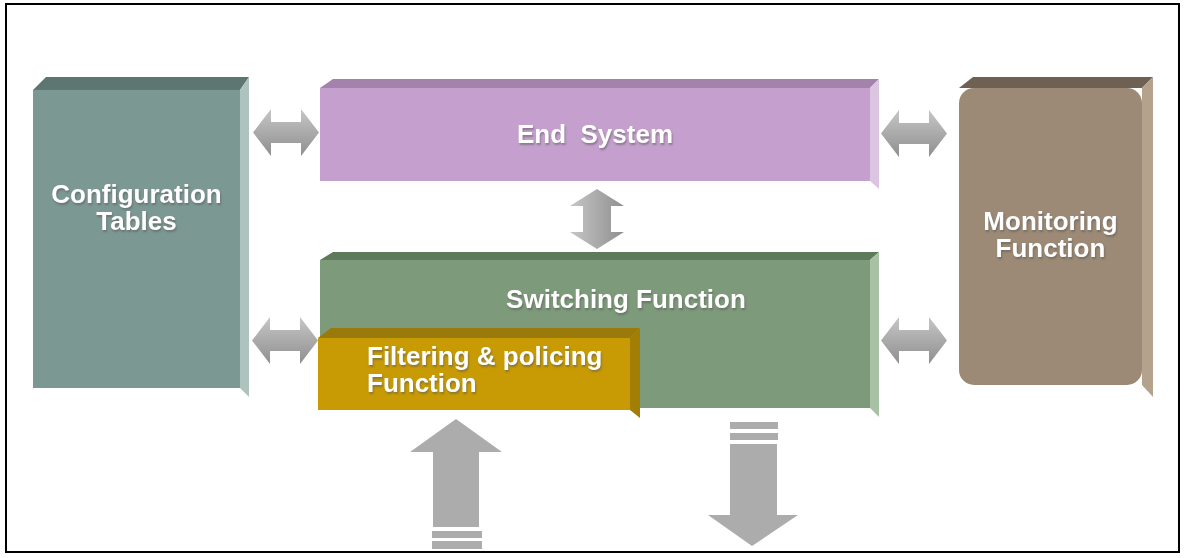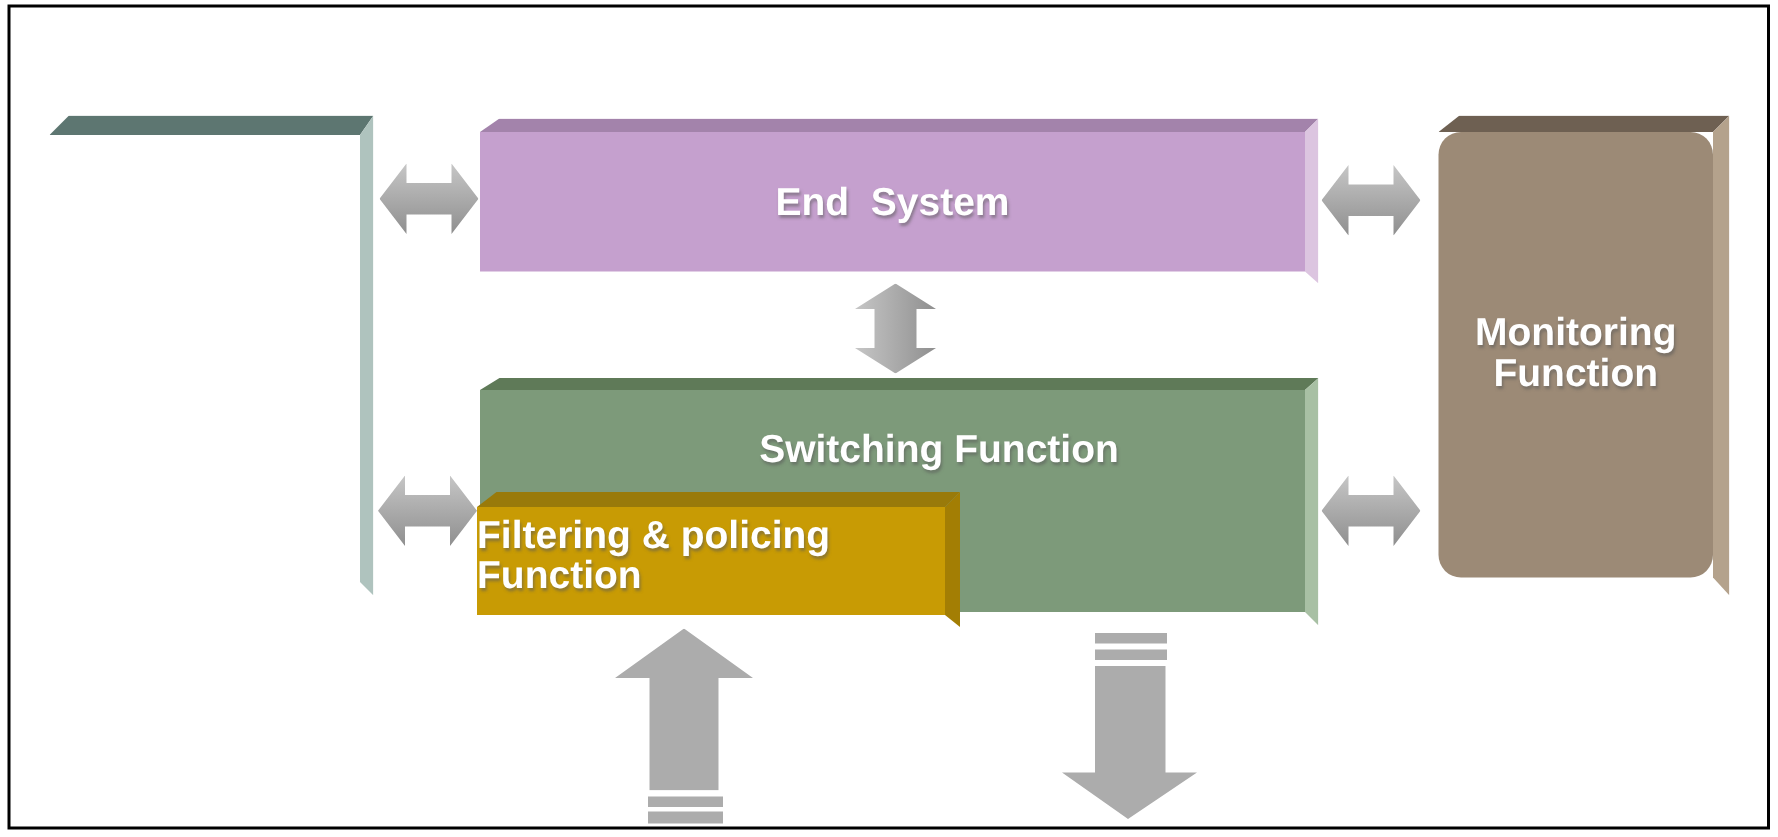--- a/index.html
+++ b/index.html
@@ -64,21 +64,21 @@
   
   #blk-filter { left:311px; top:323px; width:322px; height:90px; z-index:3; }
   #blk-filter .t { left:0; top:0; width:322px; height:10px;
     clip-path:polygon(0 10px,13px 0,322px 0,312px 10px);
     background:var(--gold-top); }
   #blk-filter .s { left:312px; top:0; width:10px; height:90px;
     clip-path:polygon(0 10px,10px 0,10px 90px,0 82px);
     background:var(--gold-side); }
   #blk-filter .f { left:0; top:10px; width:312px; height:72px;
     background:var(--gold-face);
-    align-items:flex-start; padding-bottom:8px; }
+    align-items:flex-start; padding-left:49px; padding-bottom:8px; }
 
   
   #blk-monitor { left:952px; top:72px; width:194px; height:320px; }
   #blk-monitor .t { left:0; top:0; width:194px; height:11px;
     clip-path:polygon(0 11px,14px 0,194px 0,183px 11px);
     background:var(--brown-top); }
   #blk-monitor .s { left:183px; top:0; width:11px; height:320px;
     clip-path:polygon(0 11px,11px 0,11px 320px,0 308px);
     background:var(--brown-side); }
   #blk-monitor .f { left:0; top:11px; width:183px; height:297px;
@@ -113,20 +113,24 @@
     clip-path:polygon(22px 0,69px 0,69px 71px,90px 71px,44px 102px,0 71px,22px 71px); }
 </style>
 </head>
 <body>
 
 <div id="frame">
 
   <div id="blk-config" class="b3d">
     <div class="t"></div>
     <div class="s"></div>
+    <div class="f">
+      <span>Configuration</span>
+      <span>Tables</span>
+    </div>
   </div>
 
   <div id="blk-end" class="b3d">
     <div class="t"></div>
     <div class="s"></div>
     <div class="f">
       <span>End  System</span>
     </div>
   </div>
 

